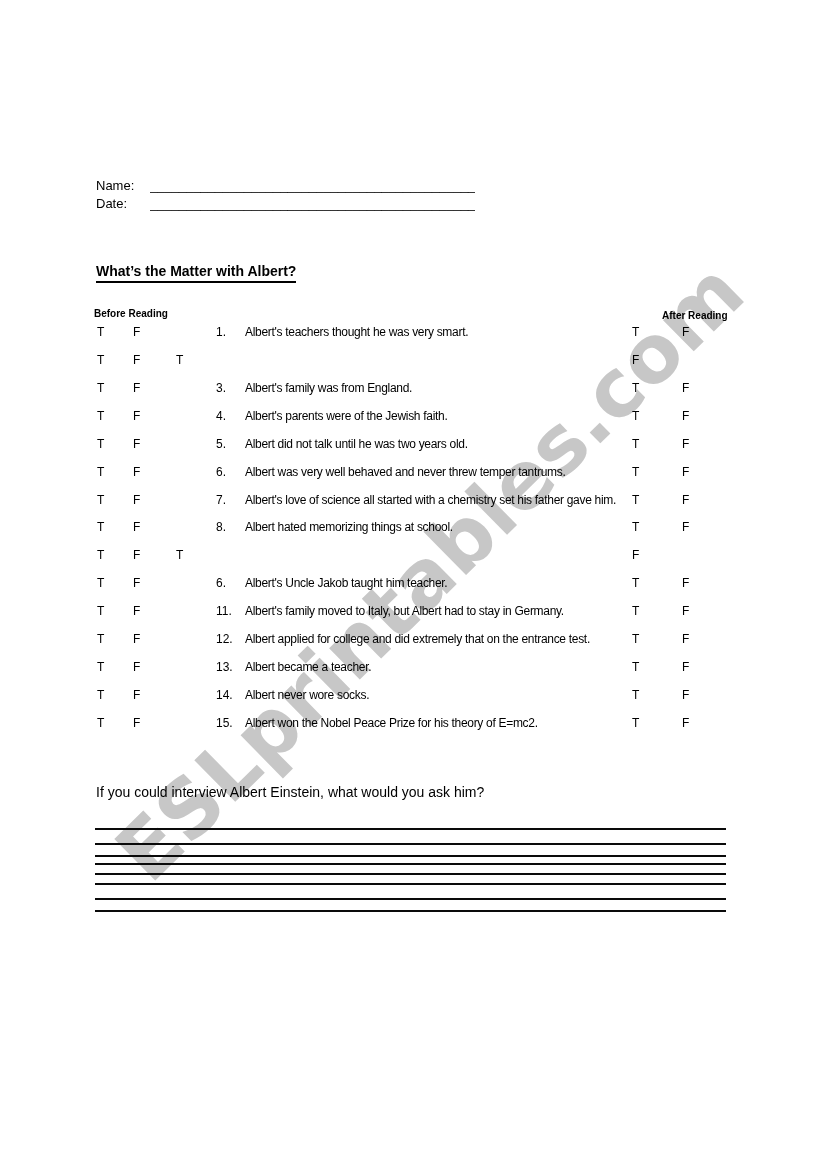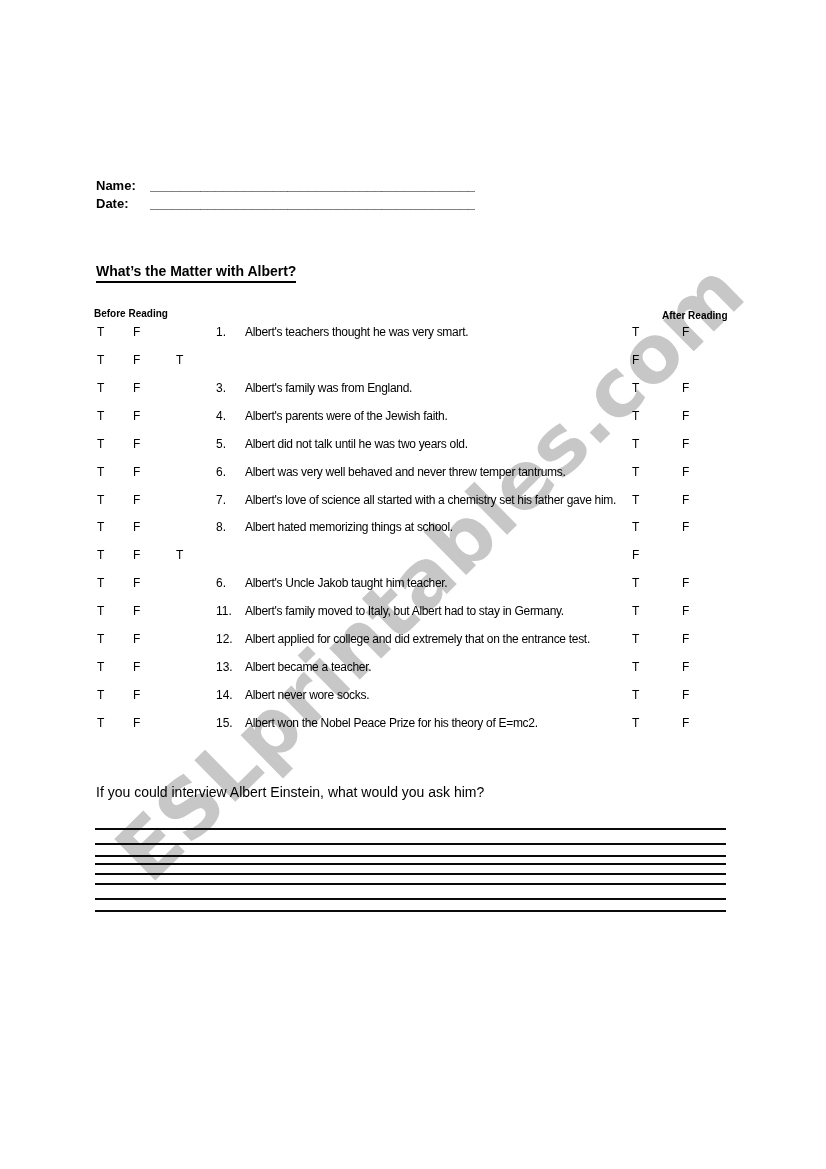--- a/index.html
+++ b/index.html
@@ -17,21 +17,21 @@
     transform:translate(-50%,-50%) rotate(-44.5deg);
     font-family:"DejaVu Sans", sans-serif;
     font-weight:bold;
     font-size:80px;
     color:#c7c7c7;
     white-space:nowrap;
     z-index:0;
     user-select:none;
   }
   .layer{position:absolute;z-index:1;}
-  .fields{top:177px;left:96px;line-height:18px;font-size:13px;font-weight:bold;}
+  .fields{top:177px;left:96px;line-height:18px;font-size:13px;font-weight:normal;}
   .field-row{white-space:nowrap;}
   .field-label{display:inline-block;width:54px;}
   .field-line{
     display:inline-block;max-width:332px;overflow:hidden;
     white-space:nowrap;vertical-align:bottom;letter-spacing:0;
   }
   .title{
     top:263px;left:96px;
     font-size:14px;font-weight:bold;
     border-bottom:2px solid #000;padding-bottom:2px;

